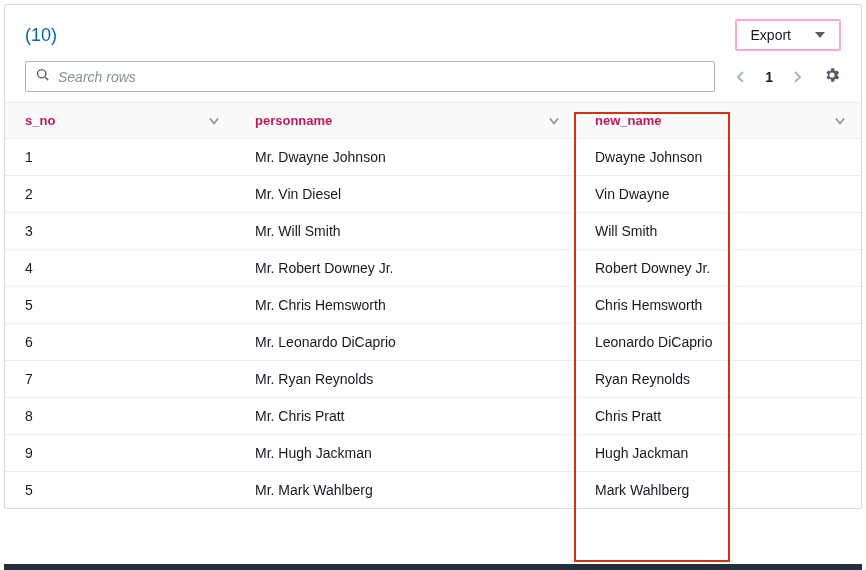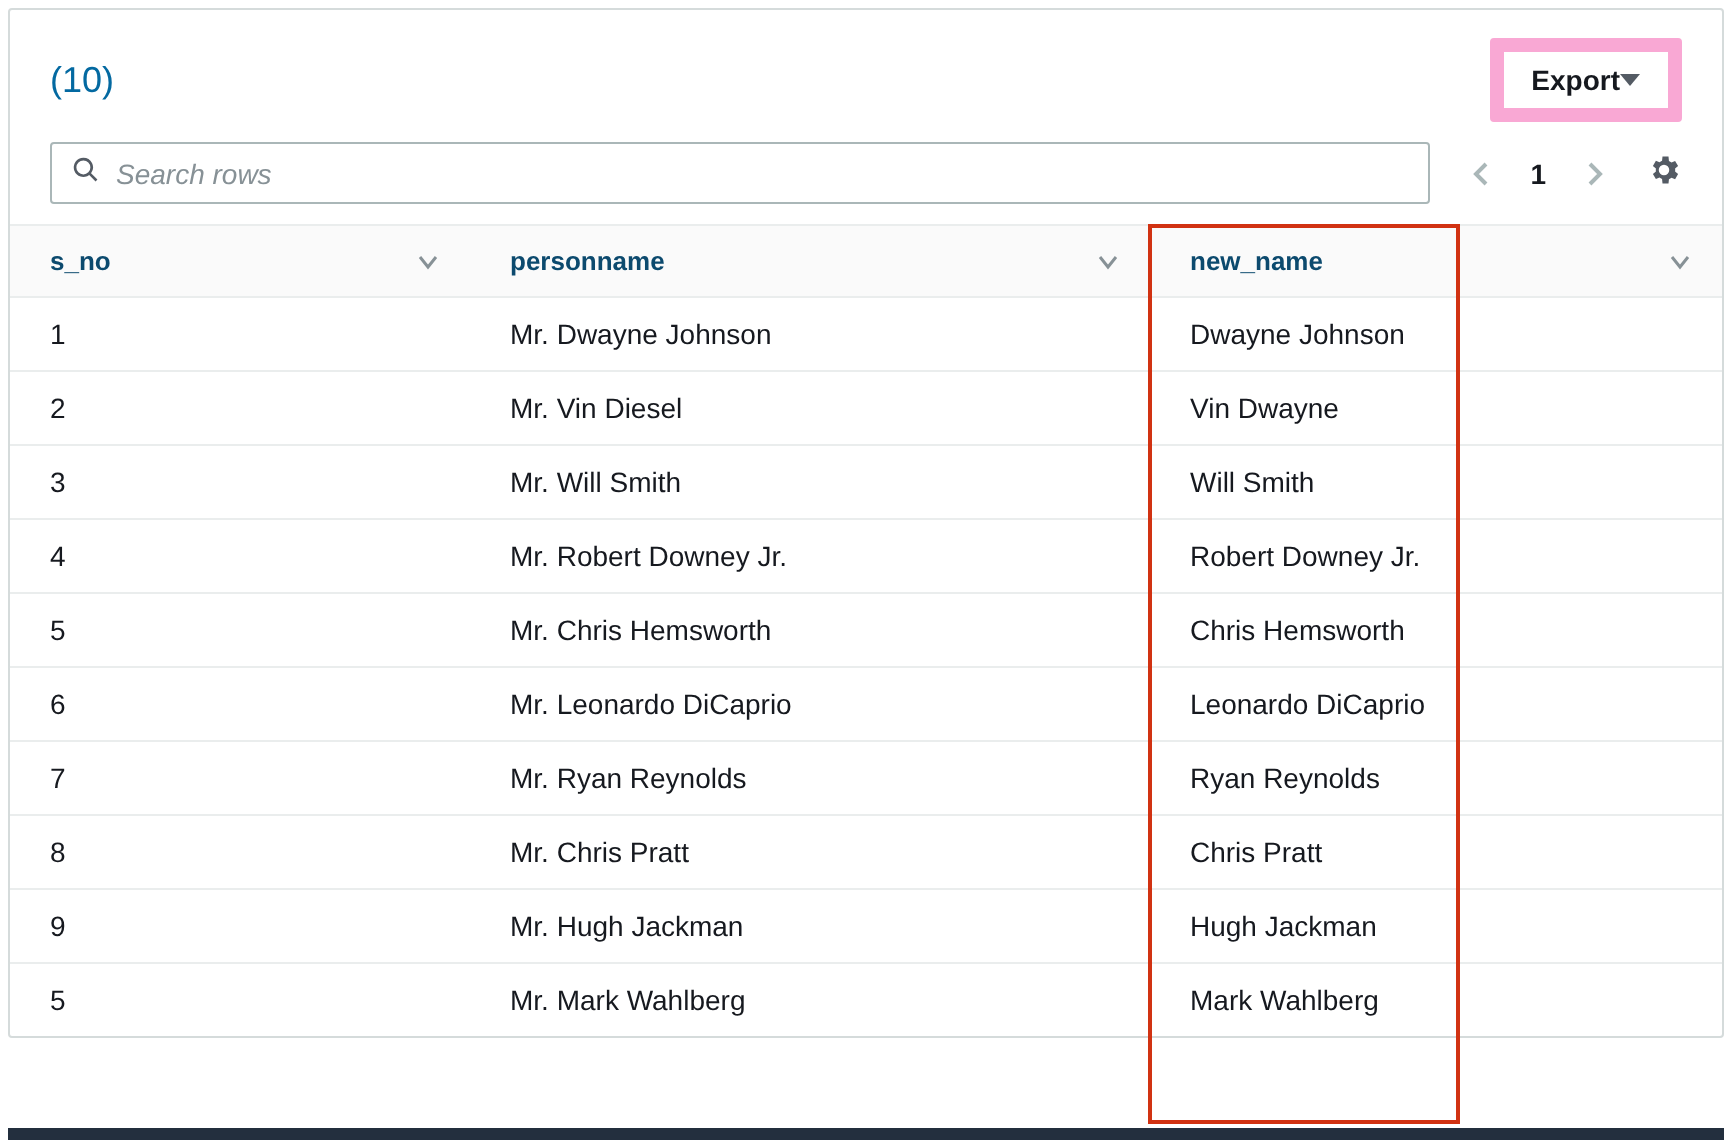--- a/index.html
+++ b/index.html
@@ -24,27 +24,27 @@
       align-items: center;
       justify-content: space-between;
       padding: 14px 20px 10px 20px;
     }
     .title-group { display: flex; align-items: baseline; gap: 8px; }
     .title { font-size: 18px; font-weight: 700; color: #16191f; }
     .count { font-size: 18px; font-weight: 400; color: #0369a1; }
     .export-btn {
       display: inline-flex;
       align-items: center;
-      gap: 0;
-      border: 7px solid #f9a8d4;
+      gap: 24px;
+      border: 2px solid #f9a8d4;
       background: #fff;
       color: #16191f;
       padding: 6px 14px;
       font-size: 14px;
-      font-weight: 700;
+      font-weight: 400;
       border-radius: 2px;
       cursor: pointer;
     }
     .export-btn svg { width: 10px; height: 10px; fill: #545b64; }
     .toolbar-row {
       display: flex;
       align-items: center;
       padding: 0 20px 10px 20px;
       gap: 16px;
     }
@@ -79,21 +79,21 @@
     }
     .pager-btn svg { width: 12px; height: 12px; stroke: currentColor; fill: none; stroke-width: 2; }
     .pager-num { font-weight: 700; color: #16191f; padding: 0 4px; }
     .gear-btn { display: inline-flex; cursor: pointer; color: #545b64; }
     .gear-btn svg { width: 18px; height: 18px; fill: currentColor; }
     table { width: 100%; border-collapse: collapse; }
     thead th {
       text-align: left;
       font-size: 13px;
       font-weight: 700;
-      color: #0c4a6e;
+      color: #be185d;
       padding: 10px 20px;
       border-top: 1px solid #eaeded;
       border-bottom: 1px solid #eaeded;
       background: #fafafa;
       position: relative;
     }
     thead th .sort-icon {
       position: absolute;
       right: 16px;
       top: 50%;

